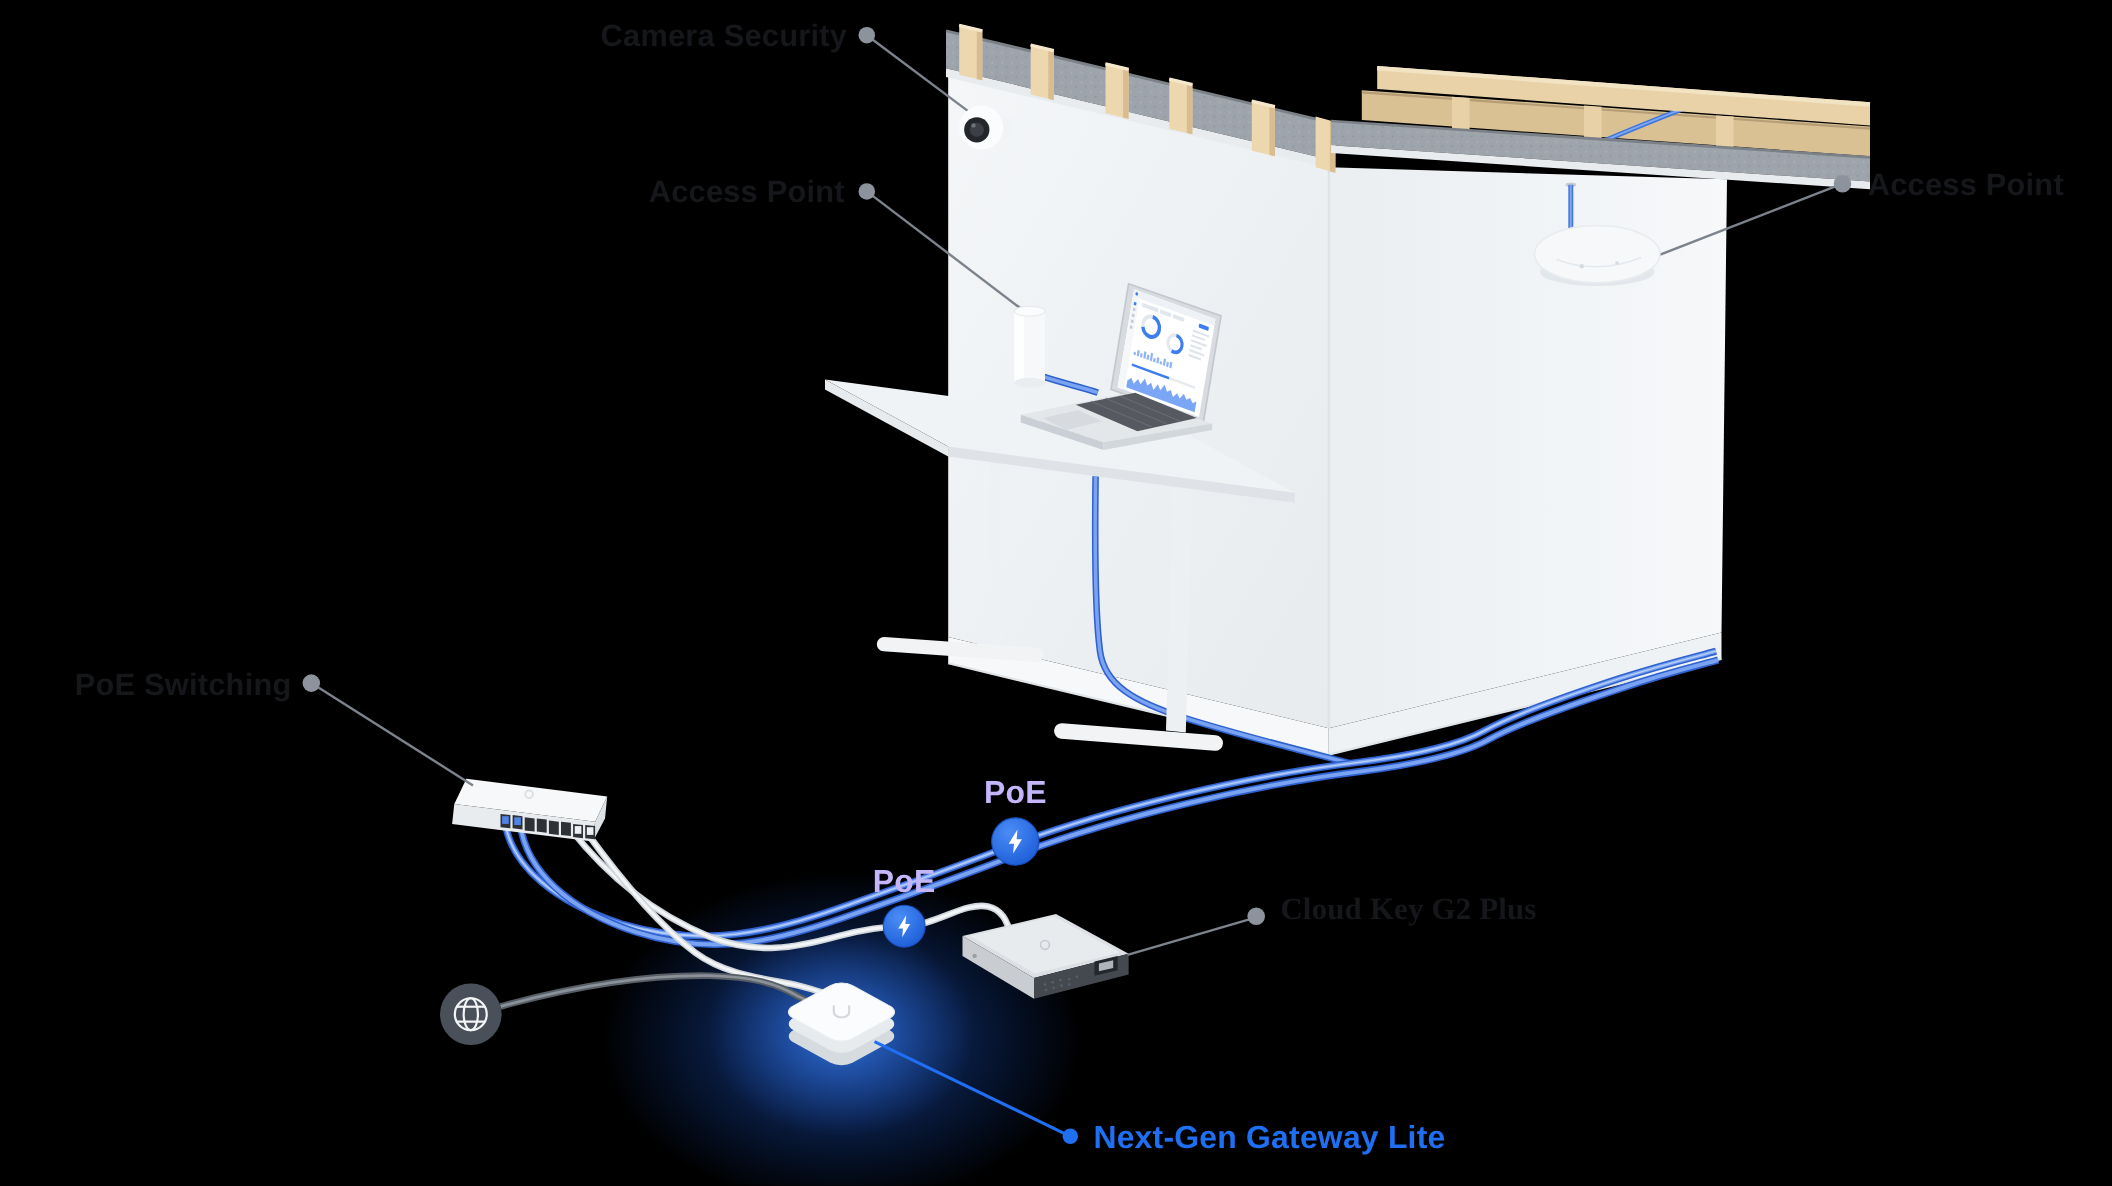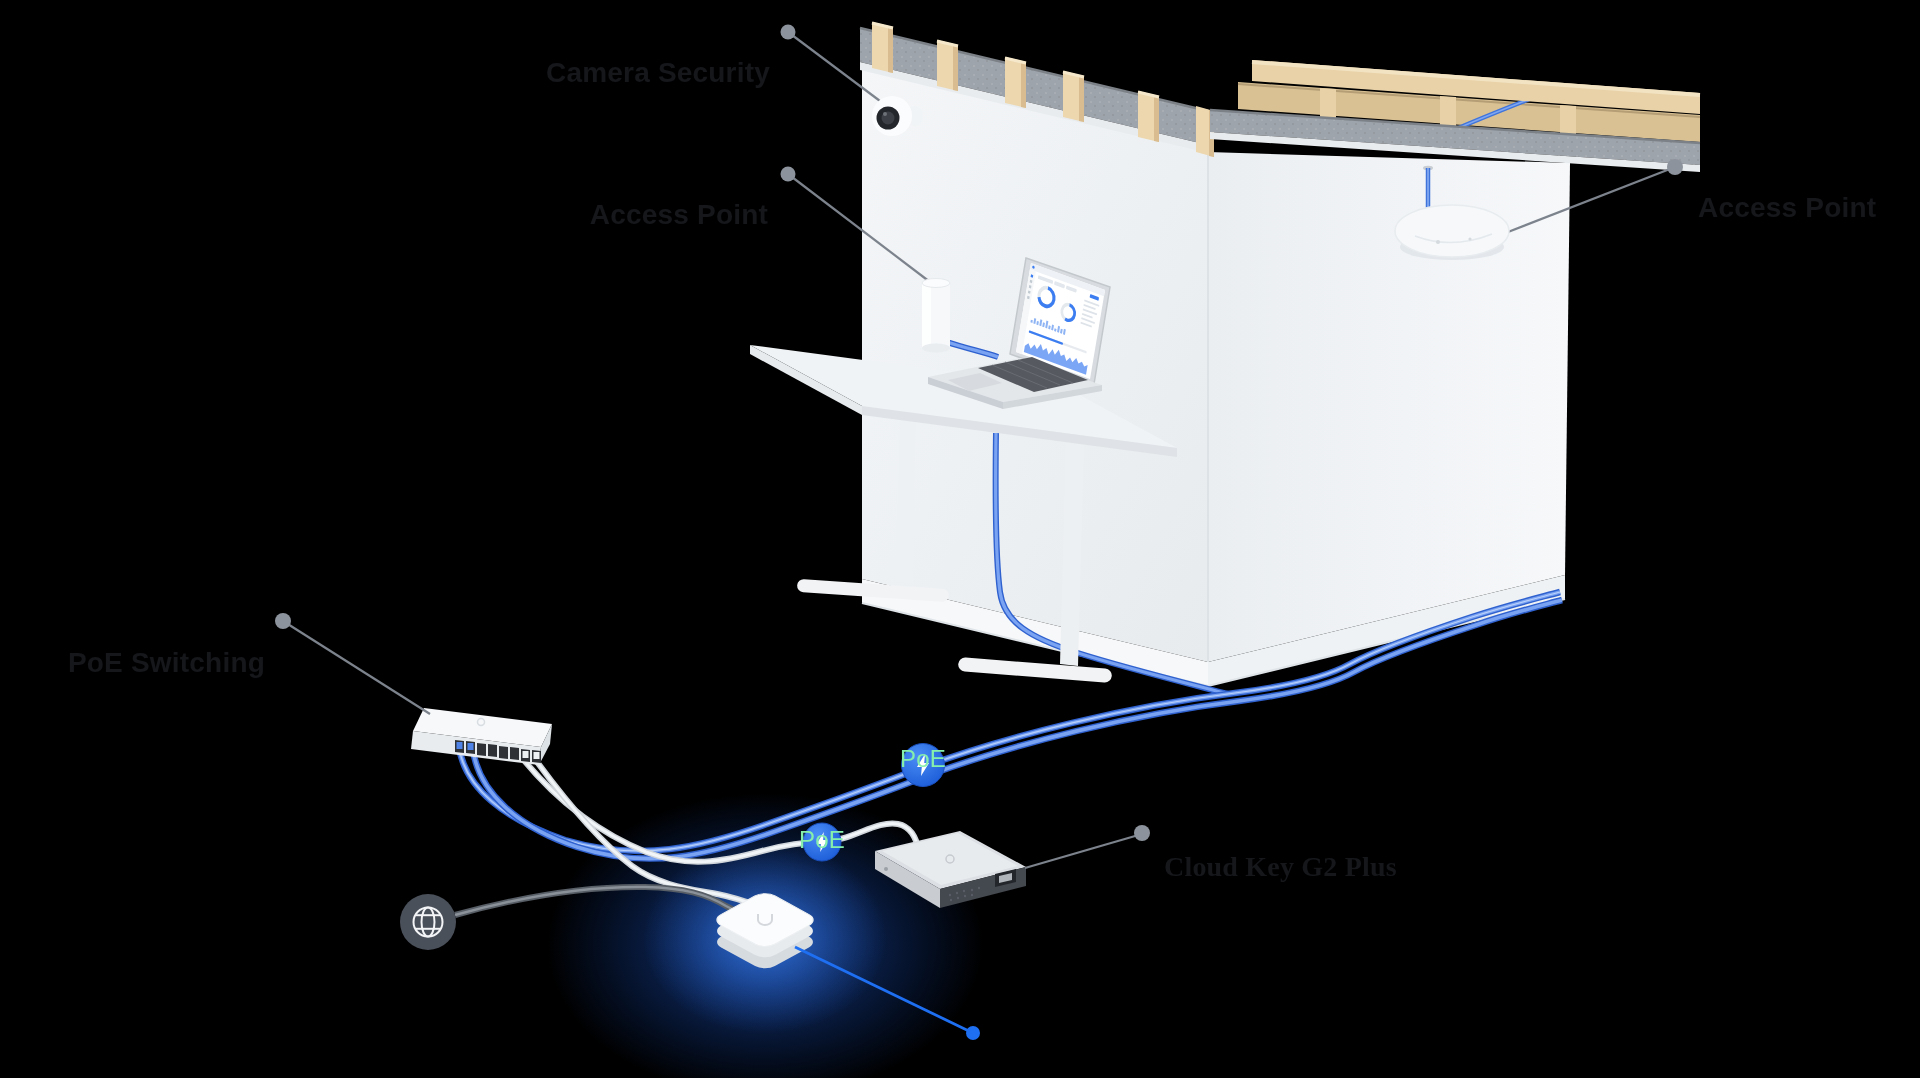--- a/index.html
+++ b/index.html
@@ -1,22 +1,22 @@
 <!DOCTYPE html>
 <html><head>
 <meta charset="utf-8">
 <style>
   html,body{margin:0;padding:0;background:#000;}
   #stage{position:relative;width:1920px;height:1078px;overflow:hidden;background:#000;
          font-family:"Liberation Sans",sans-serif;}
   #scene{position:absolute;left:0;top:0;}
   .lbl{position:absolute;font-size:28px;font-weight:600;color:#15171b;
-       letter-spacing:.2px;white-space:nowrap;line-height:1;margin-top:40px;}
+       letter-spacing:.2px;white-space:nowrap;line-height:1;}
   .lbl.blue{color:#1f6ff2;font-size:29px;font-weight:700;}
-  .lbl.poe{color:#86efac;font-size:24px;font-weight:400;transform:translateX(-50%);}
+  .lbl.poe{color:#c4b5fd;font-size:29px;font-weight:700;transform:translateX(-50%);}
 </style>
 </head>
 <body>
 
 <div id="stage">
 <svg id="scene" width="1920" height="1078" viewBox="0 0 1920 1078">
   <defs>
     <radialGradient id="glowOuter" cx="50%" cy="50%" r="50%">
       <stop offset="0%" stop-color="#1e63e6" stop-opacity="0.55"></stop>
       <stop offset="55%" stop-color="#1a55c8" stop-opacity="0.30"></stop>
@@ -333,15 +333,16 @@
     <circle cx="1142" cy="833" r="8" fill="#8d939c"></circle>
     <circle cx="973" cy="1033" r="7" fill="#1f6ff2"></circle>
   </g>
 </svg>
 
   <div class="lbl" style="right:1150px;top:19px;">Camera Security</div>
   <div class="lbl" style="right:1152px;top:161px;">Access Point</div>
   <div class="lbl" style="left:1698px;top:154px;">Access Point</div>
   <div class="lbl" style="right:1655px;top:609px;">PoE Switching</div>
   <div class="lbl" style="left:1164px;top:813px;font-family:Liberation Serif, serif;">Cloud Key G2 Plus</div>
+  <div class="lbl blue" style="left:994px;top:1021px;">Next-Gen Gateway Lite</div>
   <div class="lbl poe" style="left:923px;top:707px;">PoE</div>
   <div class="lbl poe" style="left:822px;top:788px;">PoE</div>
 </div>
 
 </body></html>

